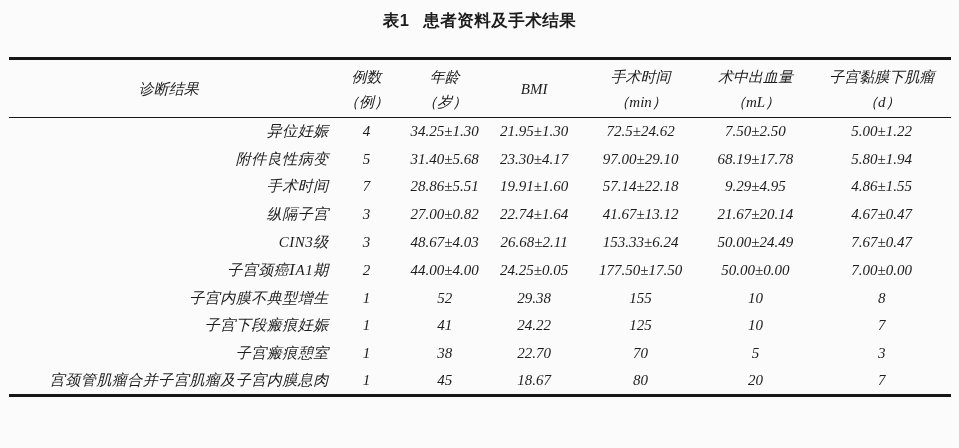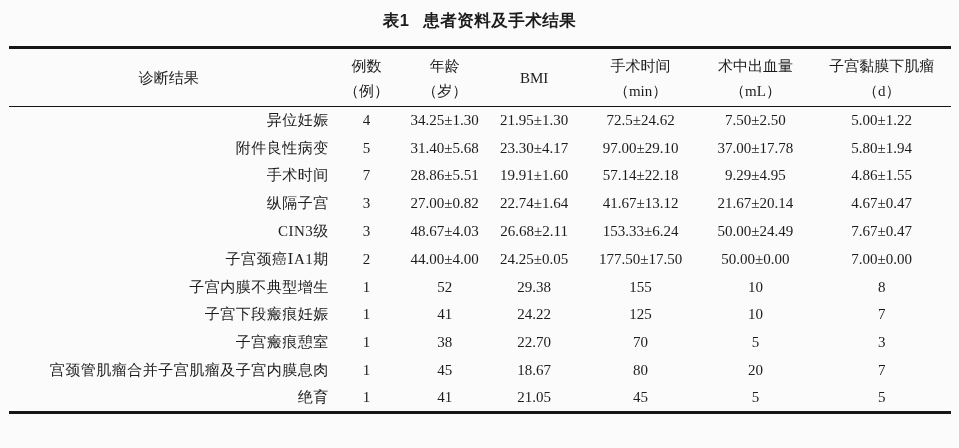--- a/index.html
+++ b/index.html
@@ -16,25 +16,26 @@
     font-family:"Liberation Sans","DejaVu Sans",sans-serif;
     font-weight:bold;
     font-size:16.5px;
     letter-spacing:0.5px;
     height:26px;
     line-height:26px;
   }
   .title-no { margin-right:14px; }
   table.data-table {
     width:942px;
-    margin:13px auto 0 auto;
+    margin:24px auto 0 auto;
     border-collapse:collapse;
     table-layout:fixed;
     border-top:3px solid #161616;
     border-bottom:3px solid #161616;
+    font-style:italic;
   }
   col.c-diag  { width:34.0%; }
   col.c-n     { width:8.0%; }
   col.c-age   { width:8.6%; }
   col.c-bmi   { width:10.4%; }
   col.c-time  { width:12.2%; }
   col.c-blood { width:12.2%; }
   col.c-stay  { width:14.6%; }
   thead th {
     border-bottom:1.5px solid #161616;
@@ -141,21 +142,21 @@
         <td>72.5±24.62</td>
         <td>7.50±2.50</td>
         <td>5.00±1.22</td>
       </tr>
       <tr>
         <td class="diag">附件良性病变</td>
         <td>5</td>
         <td>31.40±5.68</td>
         <td>23.30±4.17</td>
         <td>97.00±29.10</td>
-        <td>37.00±17.78</td>
+        <td>68.19±17.78</td>
         <td>5.80±1.94</td>
       </tr>
       <tr>
         <td class="diag">手术时间</td>
         <td>7</td>
         <td>28.86±5.51</td>
         <td>19.91±1.60</td>
         <td>57.14±22.18</td>
         <td>9.29±4.95</td>
         <td>4.86±1.55</td>
@@ -216,24 +217,15 @@
       </tr>
       <tr>
         <td class="diag">宫颈管肌瘤合并子宫肌瘤及子宫内膜息肉</td>
         <td>1</td>
         <td>45</td>
         <td>18.67</td>
         <td>80</td>
         <td>20</td>
         <td>7</td>
       </tr>
-      <tr>
-        <td class="diag">绝育</td>
-        <td>1</td>
-        <td>41</td>
-        <td>21.05</td>
-        <td>45</td>
-        <td>5</td>
-        <td>5</td>
-      </tr>
     </tbody>
   </table>
 </div>
 
 </body></html>

